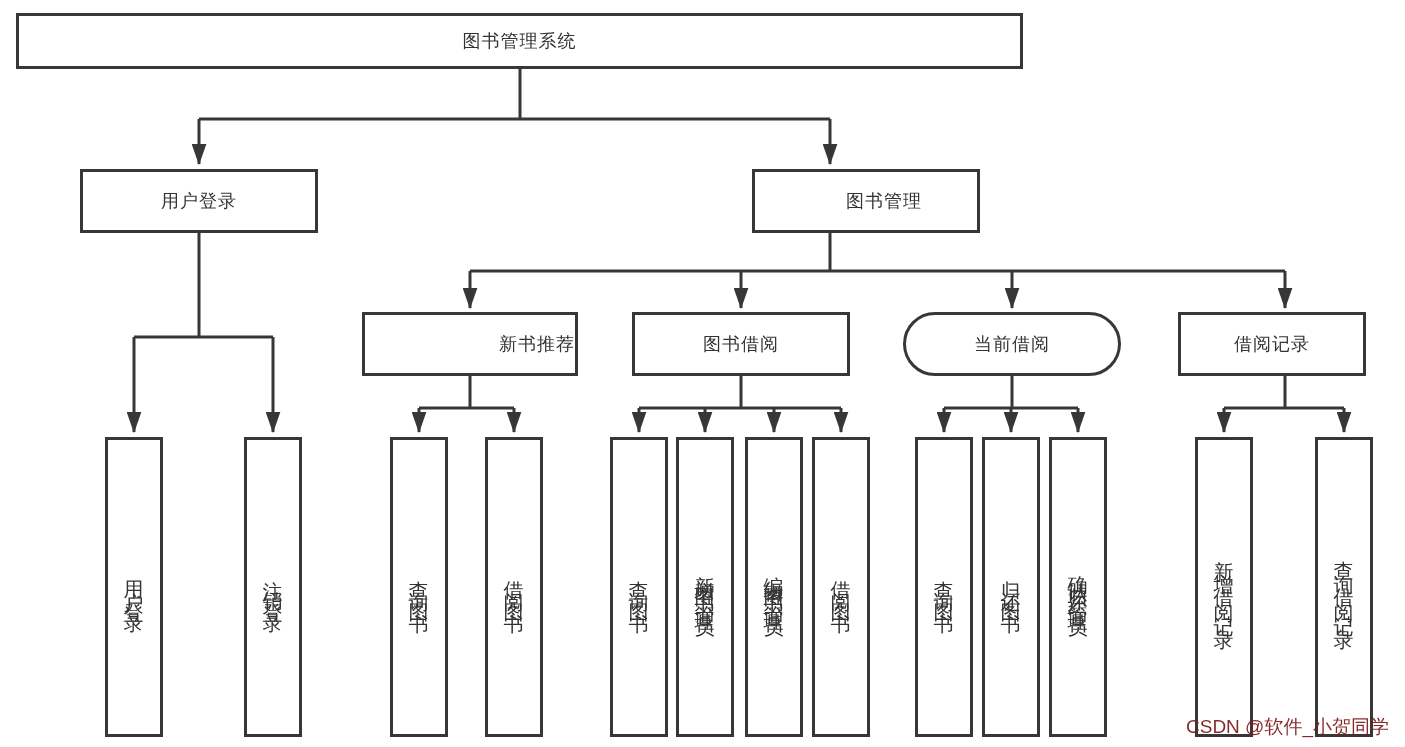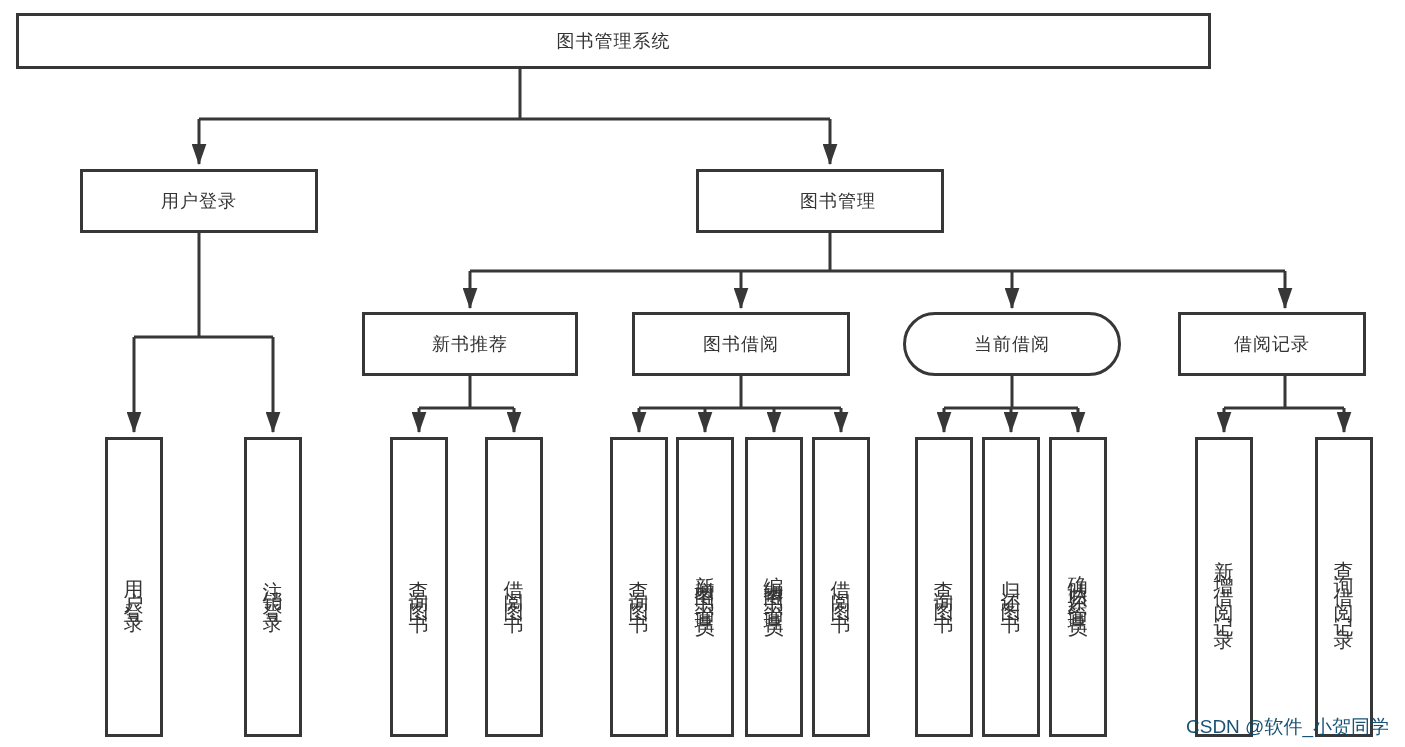--- a/index.html
+++ b/index.html
@@ -37,21 +37,21 @@
     line-height: 1;
     white-space: nowrap;
   }
   .v-node.tight .vtext { letter-spacing: 6px; }
   .v-node.mid .vtext { letter-spacing: 14px; }
   .watermark {
     position: absolute;
     left: 1186px;
     top: 714px;
     font-size: 19px;
-    color: #0c4a6e;
+    color: #7f1d1d;
     opacity: 0.95;
     white-space: nowrap;
     z-index: 5;
   }
 </style>
 </head>
 <body>
 
 <div class="canvas">
 
@@ -91,32 +91,32 @@
       <line x1="944" y1="408" x2="944" y2="432" marker-end="url(#ah)"></line>
       <line x1="1011" y1="408" x2="1011" y2="432" marker-end="url(#ah)"></line>
       <line x1="1078" y1="408" x2="1078" y2="432" marker-end="url(#ah)"></line>
 
       <path d="M1285,376 V408 M1224,408 H1344"></path>
       <line x1="1224" y1="408" x2="1224" y2="432" marker-end="url(#ah)"></line>
       <line x1="1344" y1="408" x2="1344" y2="432" marker-end="url(#ah)"></line>
     </g>
   </svg>
 
-  <div class="node h-node root-node" style="left:16px; top:13px; width:1195px; height:56px;">
+  <div class="node h-node root-node" style="left:16px; top:13px; width:1007px; height:56px;">
     <span>图书管理系统</span>
   </div>
 
   <div class="node h-node" style="left:80px; top:169px; width:238px; height:64px;">
     <span>用户登录</span>
   </div>
-  <div class="node h-node" style="left:696px; top:169px; width:248px; height:64px;padding-left:36px;">
+  <div class="node h-node" style="left:752px; top:169px; width:228px; height:64px;padding-left:36px;">
     <span>图书管理</span>
   </div>
 
-  <div class="node h-node" style="left:362px; top:312px; width:216px; height:64px;">
+  <div class="node h-node" style="left:362px; top:312px; width:216px; height:64px;justify-content:flex-end;">
     <span>新书推荐</span>
   </div>
   <div class="node h-node" style="left:632px; top:312px; width:218px; height:64px;">
     <span>图书借阅</span>
   </div>
   <div class="node h-node" style="left:903px; top:312px; width:218px; height:64px;border-radius:32px;">
     <span>当前借阅</span>
   </div>
   <div class="node h-node" style="left:1178px; top:312px; width:188px; height:64px;">
     <span>借阅记录</span>

